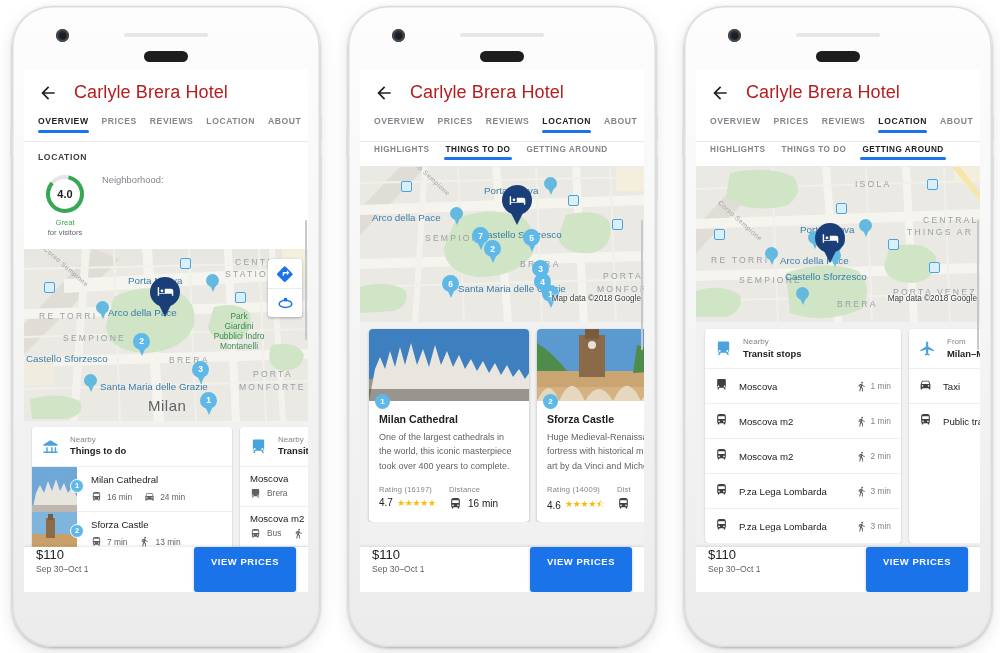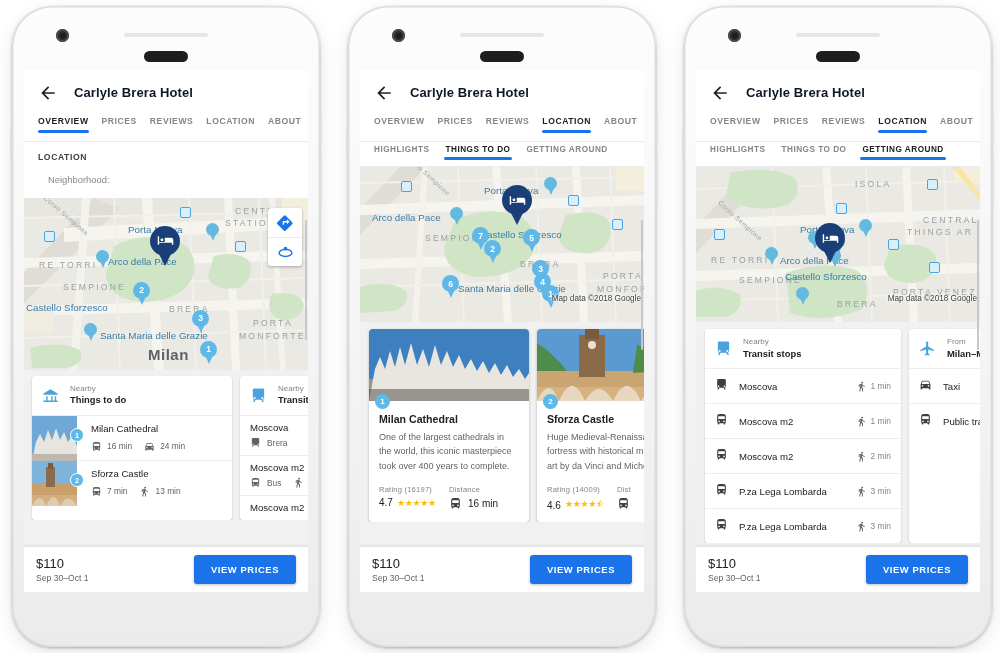--- a/index.html
+++ b/index.html
@@ -50,21 +50,21 @@
     position:absolute; left:12px; top:64px; width:284px; height:522px;
     background:#f1f1f1; overflow:hidden;
   }
   .phone.p1 .screen { height: 522px; }
 
   
   .appbar {
     background:#fff; height:45px; display:flex; align-items:center; padding:0 14px;
   }
   .back-ico { width:20px; height:20px; flex:none; margin-right:16px; }
-  .appbar-title { font-size:13px; font-weight:bold; color:#0f172a; letter-spacing:.1px; }
+  .appbar-title { font-size:18px; font-weight:normal; color:#b91c1c; letter-spacing:.1px; }
 
   
   .tabs {
     background:#fff; height:27px; display:flex; align-items:flex-start;
     padding:0 14px; position:relative; border-bottom:1px solid #e8eaed;
   }
   .tab {
     font-size:8.6px; letter-spacing:.55px; color:#80868b; font-weight:bold;
     padding:1px 0 7px 0; margin-right:13px; position:relative; white-space:nowrap;
   }
@@ -106,21 +106,21 @@
 
   
   .map { position:relative; overflow:hidden; background:#eceae3; }
   .map .attrib {
     position:absolute; right:3px; bottom:19px; font-size:8.2px; color:#3c4043;
     text-shadow:0 0 2px #fff,0 0 3px #fff,0 0 4px #fff; white-space:nowrap;
   }
   .mlabel { position:absolute; white-space:nowrap; pointer-events:none; }
   .mlabel.area { color:#9aa0a6; font-size:8.6px; letter-spacing:2.2px; font-weight:normal;padding-left:15px; }
   .mlabel.poi  { color:#3a7ca8; font-size:9.8px; }
-  .mlabel.poi-b{ color:#5f6368; font-size:15px; font-weight:bold; letter-spacing:.5px;}
+  .mlabel.poi-b{ color:#5f6368; font-size:15px; font-weight:normal; letter-spacing:.5px;}
   .mlabel.park { color:#3c8c52; font-size:8.4px; text-align:center; line-height:1.2; }
   .mlabel.street{ color:#9aa0a6; font-size:6.5px; letter-spacing:.6px; }
 
   .pin {
     position:absolute; width:17px; height:23px;
   }
   .pin .bulb {
     width:17px;height:17px;border-radius:50% 50% 50% 50%; background:#5eb8e8;
     display:flex;align-items:center;justify-content:center;
     color:#fff;font-size:8.5px;font-weight:bold;
@@ -208,21 +208,21 @@
   .ga-row{ display:flex; align-items:center; padding:8px 10px; border-bottom:1px solid #eceff1; }
   .ga-row:last-child{ border-bottom:none; }
   .ga-row .ic{ width:16px; flex:none; }
   .ga-row .nm{ flex:1; padding-left:8px; font-size:9.6px; color:#202124; white-space:nowrap; }
   .ga-row .tm{ display:flex; align-items:center; font-size:8.4px; color:#80868b; }
   .ga-row .tm svg{ margin-right:4px; }
 
   
   .bottombar{
     position:absolute; left:0; right:0; bottom:0; height:45px; background:#fff;
-    display:flex; align-items:center; padding:0 12px; box-shadow:0 -1px 3px rgba(0,0,0,.10);
+    display:flex; padding:0 12px; box-shadow:0 -1px 3px rgba(0,0,0,.10);
   }
   .bb-left{ flex:1; }
   .bb-price{ font-size:13px; color:#202124; }
   .bb-dates{ font-size:8.6px; color:#5f6368; margin-top:2px; }
   .bb-btn{
     background:#1a73e8; color:#fff; font-size:9.4px; font-weight:bold; letter-spacing:.6px;
     border-radius:3px; padding:9px 17px; box-shadow:0 1px 3px rgba(0,0,0,.25);
   }
   .scroll-thumb{
     position:absolute; right:1px; width:2px; background:#c6c8ca; border-radius:2px;
@@ -254,20 +254,33 @@
         <div class="tab active">OVERVIEW</div>
         <div class="tab">PRICES</div>
         <div class="tab">REVIEWS</div>
         <div class="tab">LOCATION</div>
         <div class="tab">ABOUT</div>
       </div>
 
       <div class="sec-card">
         <div class="sec-title">LOCATION</div>
         <div class="neigh-row">
+          <div class="score-wrap">
+            <div class="ring">
+              <svg width="42" height="42" viewBox="0 0 42 42">
+                <circle cx="21" cy="21" r="17" fill="none" stroke="#e3e5e6" stroke-width="4"></circle>
+                <circle cx="21" cy="21" r="17" fill="none" stroke="#34a853" stroke-width="4" stroke-dasharray="88 107" stroke-linecap="butt" transform="rotate(-78 21 21)"></circle>
+              </svg>
+              <div class="val">4.0</div>
+            </div>
+            <div class="score-sub">
+              <b>Great</b>
+              <b class="g2">for visitors</b>
+            </div>
+          </div>
           <div class="neigh-text">
             <div class="lbl">Neighborhood:</div>
           </div>
         </div>
       </div>
 
       <div class="map" style="height:172px;">
         <svg width="284" height="172" viewBox="0 0 284 172" style="position:absolute;inset:0">
           <rect width="284" height="172" fill="#ebe9e3"></rect>
           <rect x="0" y="0" width="284" height="18" fill="#e8e6e0"></rect>
@@ -297,20 +310,21 @@
 
         <div class="mlabel street" style="left:14px;top:14px;transform:rotate(41deg);">Corso Sempione</div>
         <div class="mlabel area" style="left:196px;top:8px;">CENTRAL</div>
         <div class="mlabel area" style="left:186px;top:20px;">STATION ARE</div>
         <div class="mlabel poi" style="left:104px;top:26px;">Porta Nuova</div>
         <div class="mlabel poi" style="left:84px;top:58px;">Arco della Pace</div>
         <div class="mlabel area" style="left:0px;top:62px;">RE TORRI</div>
         <div class="mlabel area" style="left:24px;top:84px;">SEMPIONE</div>
         <div class="mlabel poi" style="left:2px;top:104px;">Castello Sforzesco</div>
         <div class="mlabel area" style="left:130px;top:106px;">BRERA</div>
+        <div class="mlabel park" style="left:176px;top:62px;width:78px;">Park<br>Giardini<br>Pubblici Indro<br>Montanelli</div>
         <div class="mlabel poi" style="left:76px;top:132px;">Santa Maria delle Grazie</div>
         <div class="mlabel area" style="left:214px;top:120px;">PORTA</div>
         <div class="mlabel area" style="left:200px;top:133px;">MONFORTE</div>
         <div class="mlabel poi-b" style="left:124px;top:148px;">Milan</div>
 
         <div class="sqicon" style="left:156px;top:9px;"></div>
         <div class="sqicon" style="left:20px;top:33px;"></div>
         <div class="sqicon" style="left:211px;top:43px;"></div>
 
         <div class="pin tiny ghost" style="left:182px;top:25px;">

